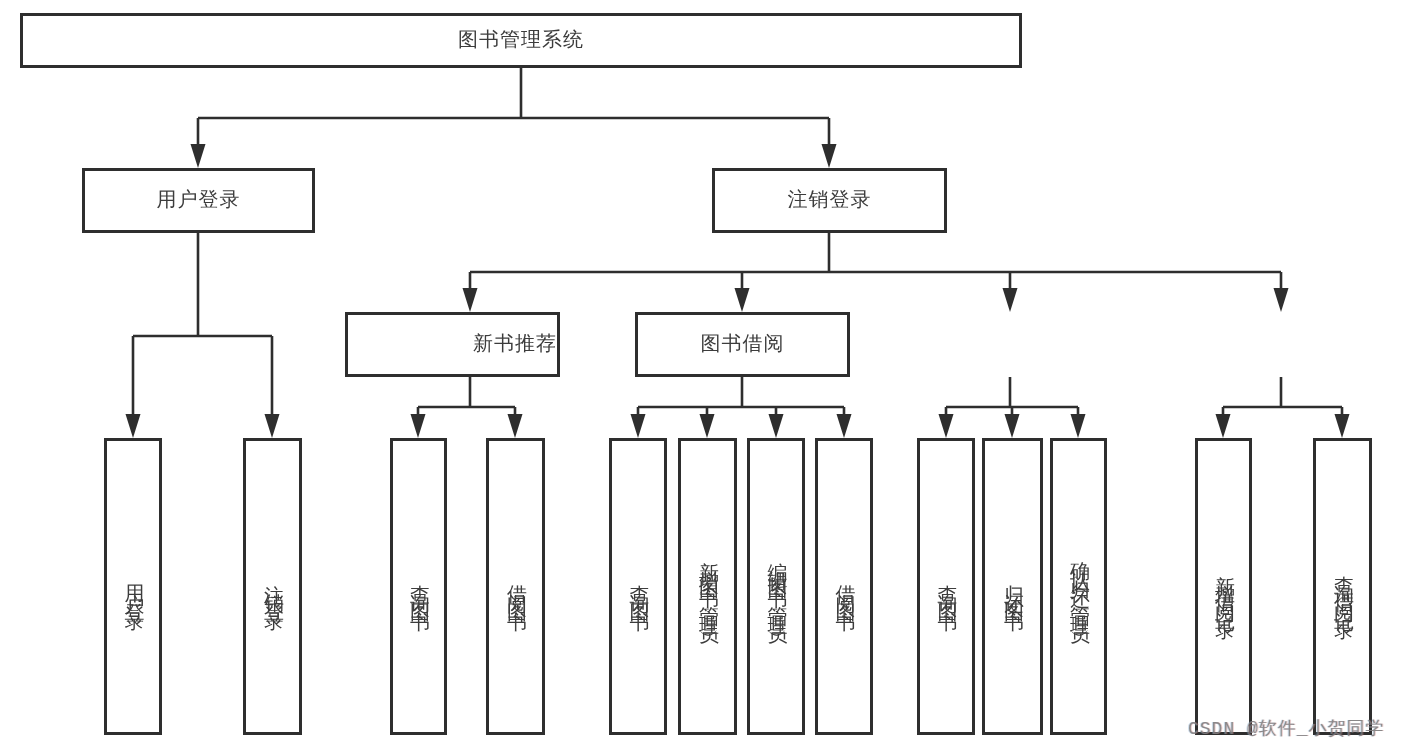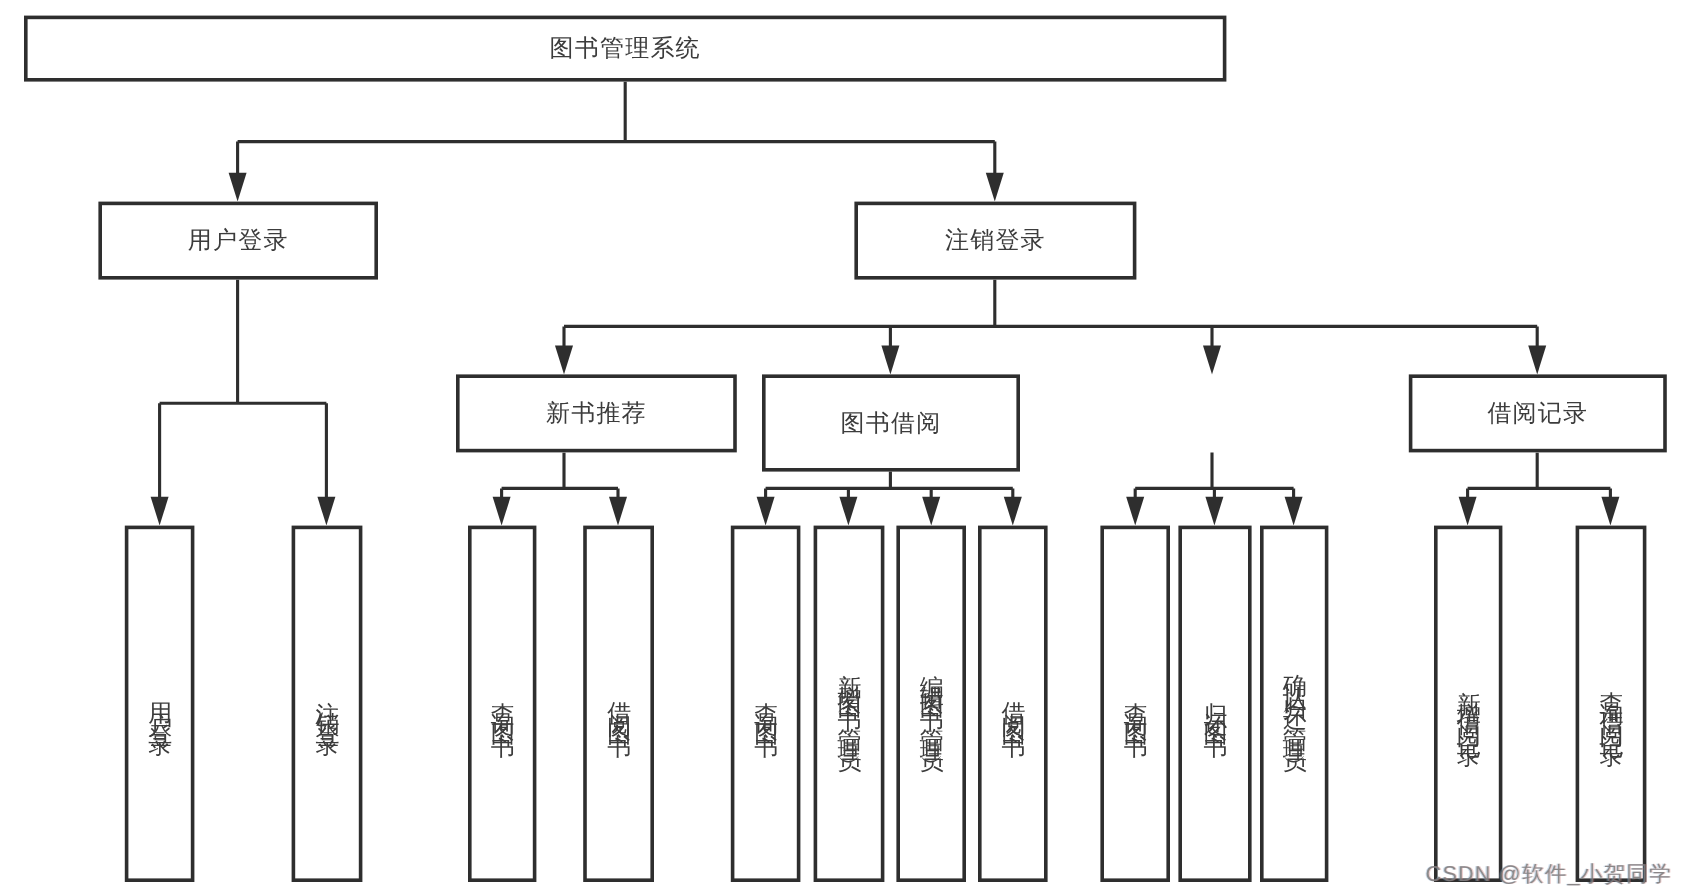--- a/index.html
+++ b/index.html
@@ -1,20 +1,20 @@
 <!DOCTYPE html>
 <html><head>
 <meta charset="utf-8">
 <style>
   html,body{margin:0;padding:0;background:#ffffff;}
   #diagram{
     position:relative;
     width:1405px;height:747px;
     background:#ffffff;
-    font-family:Liberation Sans, sans-serif;
+    font-family:Liberation Mono, monospace;
     overflow:hidden;
   }
   #edges{position:absolute;left:0;top:0;z-index:1;}
   #nodes{position:absolute;left:0;top:0;width:100%;height:100%;z-index:2;}
   .node{
     position:absolute;
     box-sizing:border-box;
     background:#ffffff;
     border:3px solid #2e2e2e;
     display:flex;
@@ -79,28 +79,25 @@
   <div id="nodes">
       <div class="node h" style="left: 20px; top: 13px; width: 1002px; height: 55px;">
         <span class="label">图书管理系统</span>
       </div>
       <div class="node h" style="left: 82px; top: 168px; width: 233px; height: 65px;">
         <span class="label">用户登录</span>
       </div>
       <div class="node h" style="left: 712px; top: 168px; width: 235px; height: 65px;">
         <span class="label">注销登录</span>
       </div>
-      <div class="node h" style="left: 380px; top: 312px; width: 234px; height: 65px;">
+      <div class="node h" style="left: 345px; top: 312px; width: 215px; height: 65px; justify-content: flex-end;">
         <span class="label">新书推荐</span>
       </div>
-      <div class="node h" style="left: 635px; top: 312px; width: 215px; height: 81px;">
+      <div class="node h" style="left: 635px; top: 312px; width: 215px; height: 65px;">
         <span class="label">图书借阅</span>
-      </div>
-      <div class="node h" style="left: 1174px; top: 312px; width: 215px; height: 65px;">
-        <span class="label">借阅记录</span>
       </div>
       <div class="node v" style="left: 104px; top: 438px; width: 58px; height: 297px;">
         <span class="label">用户登录</span>
       </div>
       <div class="node v" style="left: 243px; top: 438px; width: 59px; height: 297px;">
         <span class="label">注销登录</span>
       </div>
       <div class="node v" style="left: 390px; top: 438px; width: 57px; height: 297px;">
         <span class="label">查询图书</span>
       </div>

